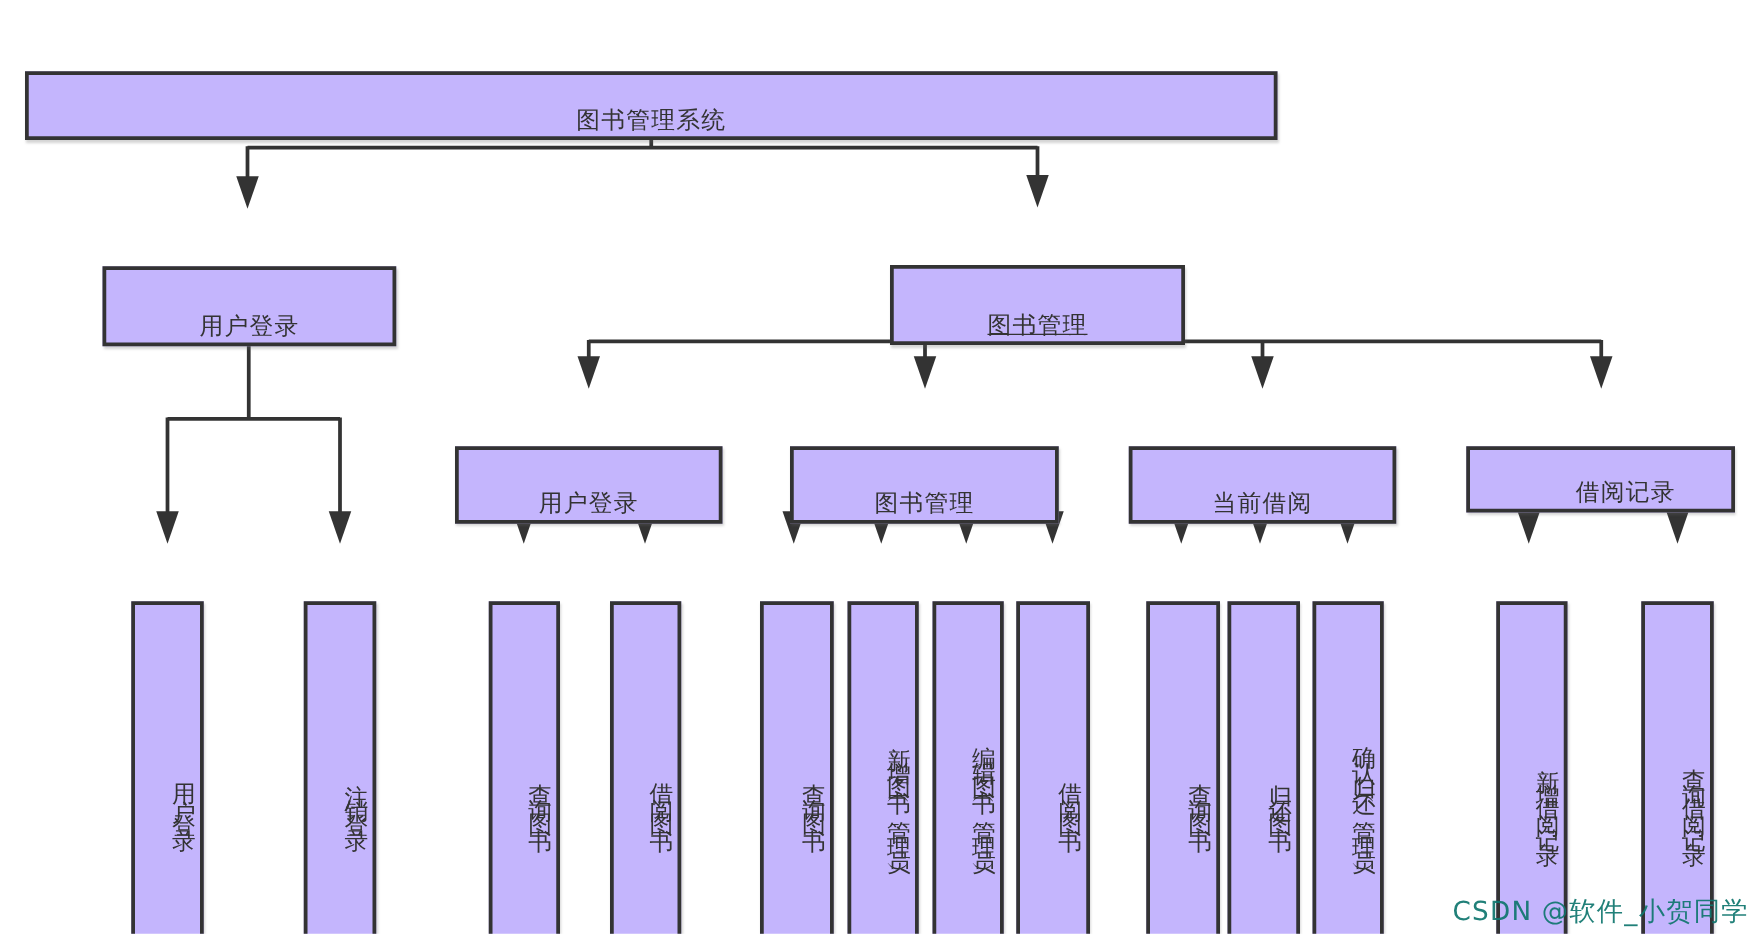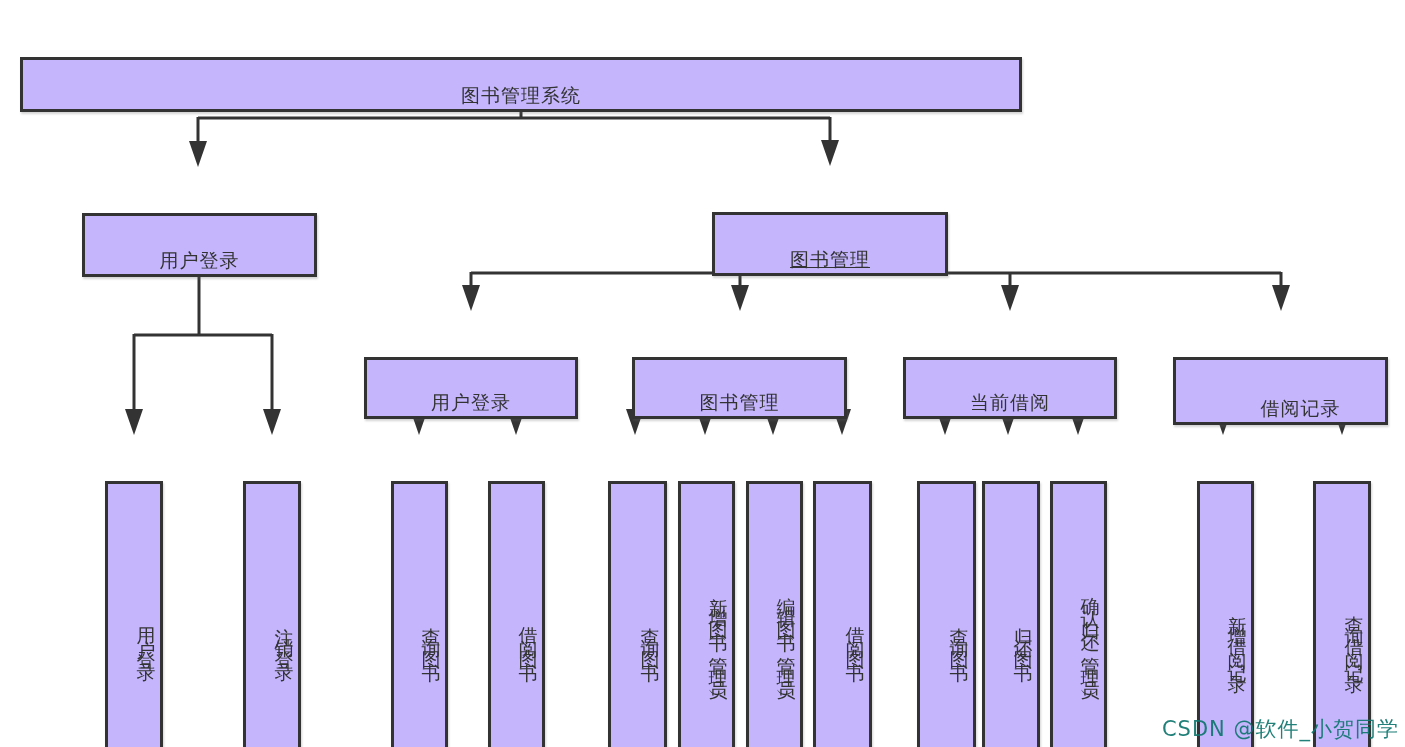--- a/index.html
+++ b/index.html
@@ -102,21 +102,21 @@
 
   <div class="node" style="left:364px;top:313px;width:214px;height:62px;">
     <span class="hlabel">用户登录</span>
   </div>
   <div class="node" style="left:632px;top:313px;width:215px;height:62px;">
     <span class="hlabel">图书管理</span>
   </div>
   <div class="node" style="left:903px;top:313px;width:214px;height:62px;">
     <span class="hlabel">当前借阅</span>
   </div>
-  <div class="node" style="left:1173px;top:313px;width:215px;height:68px;padding-left:40px;">
+  <div class="node" style="left:1173px;top:313px;width:215px;height:53px;padding-left:40px;">
     <span class="hlabel">借阅记录</span>
   </div>
 
   <div class="node vnode" style="left:105px;top:437px;width:58px;height:298px;">
     <span class="vlabel">用户登录</span>
   </div>
   <div class="node vnode" style="left:243px;top:437px;width:58px;height:298px;">
     <span class="vlabel">注销登录</span>
   </div>
 

